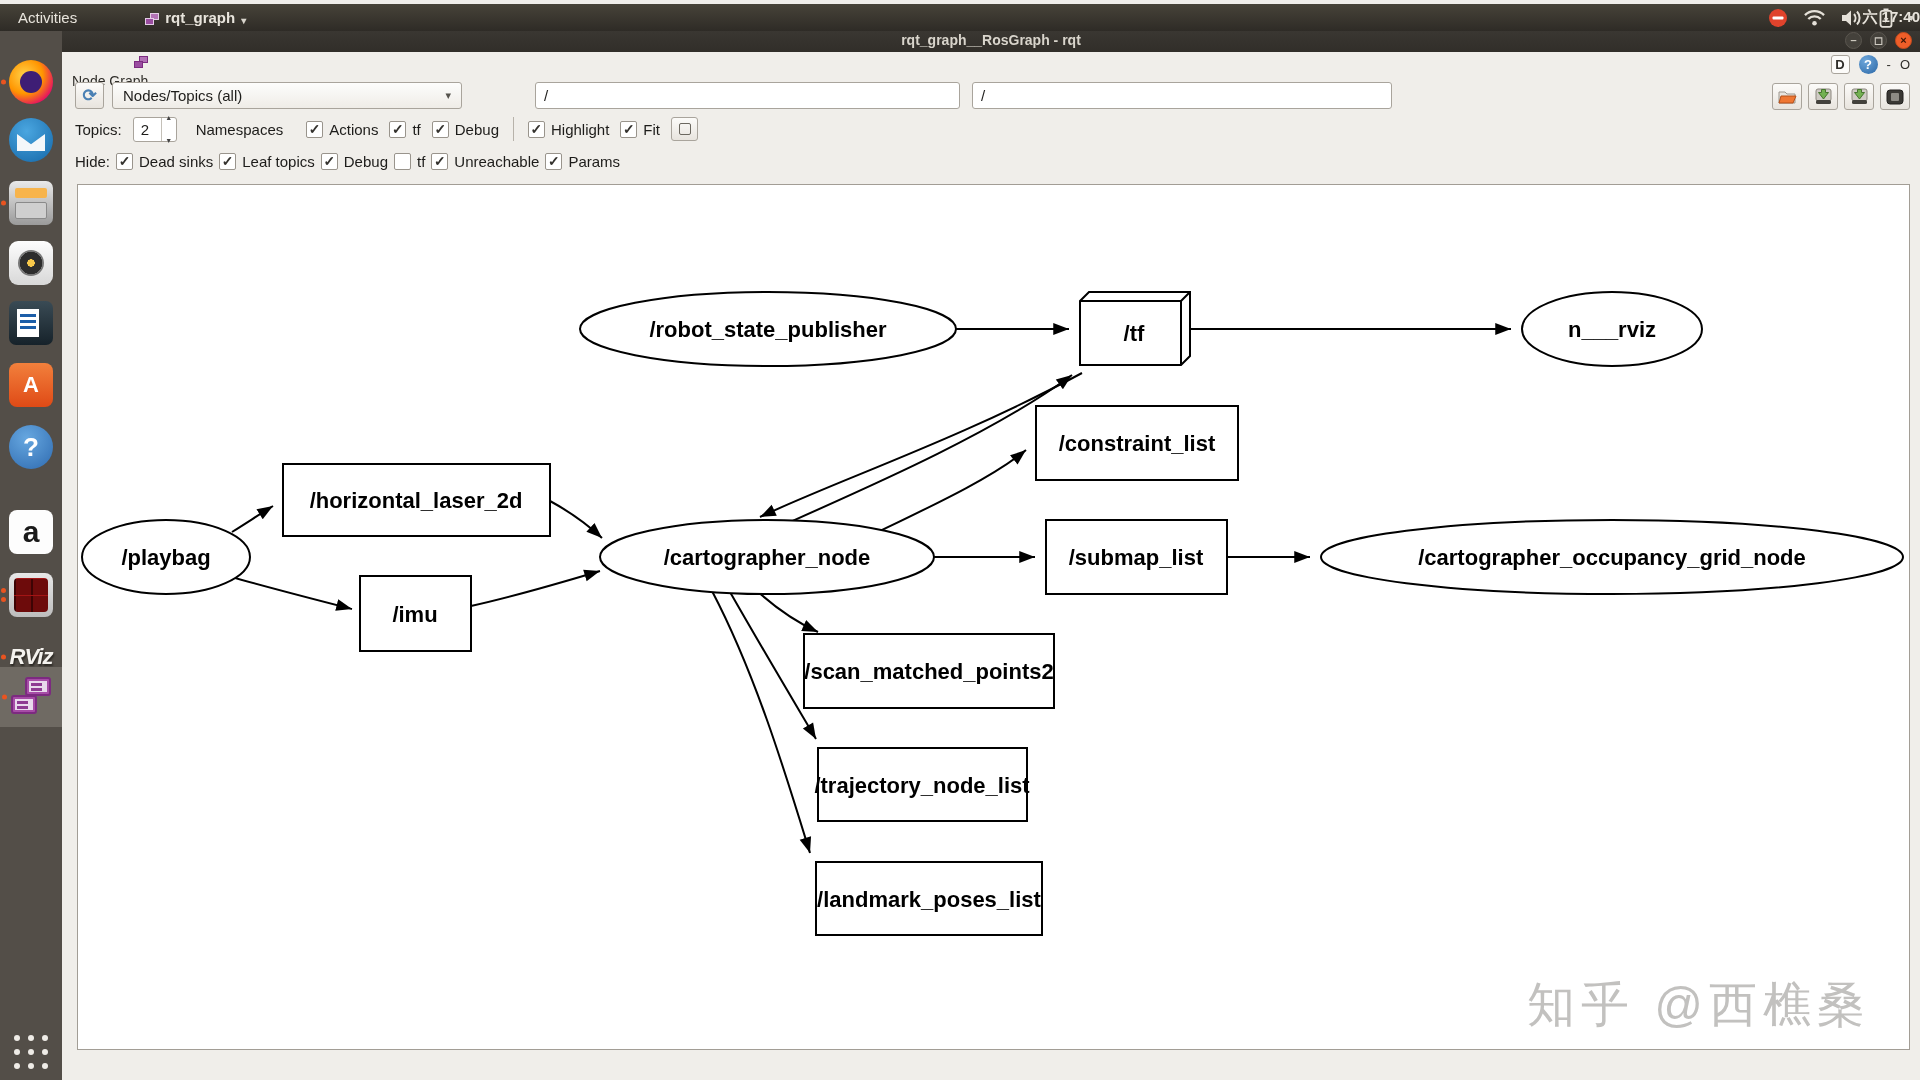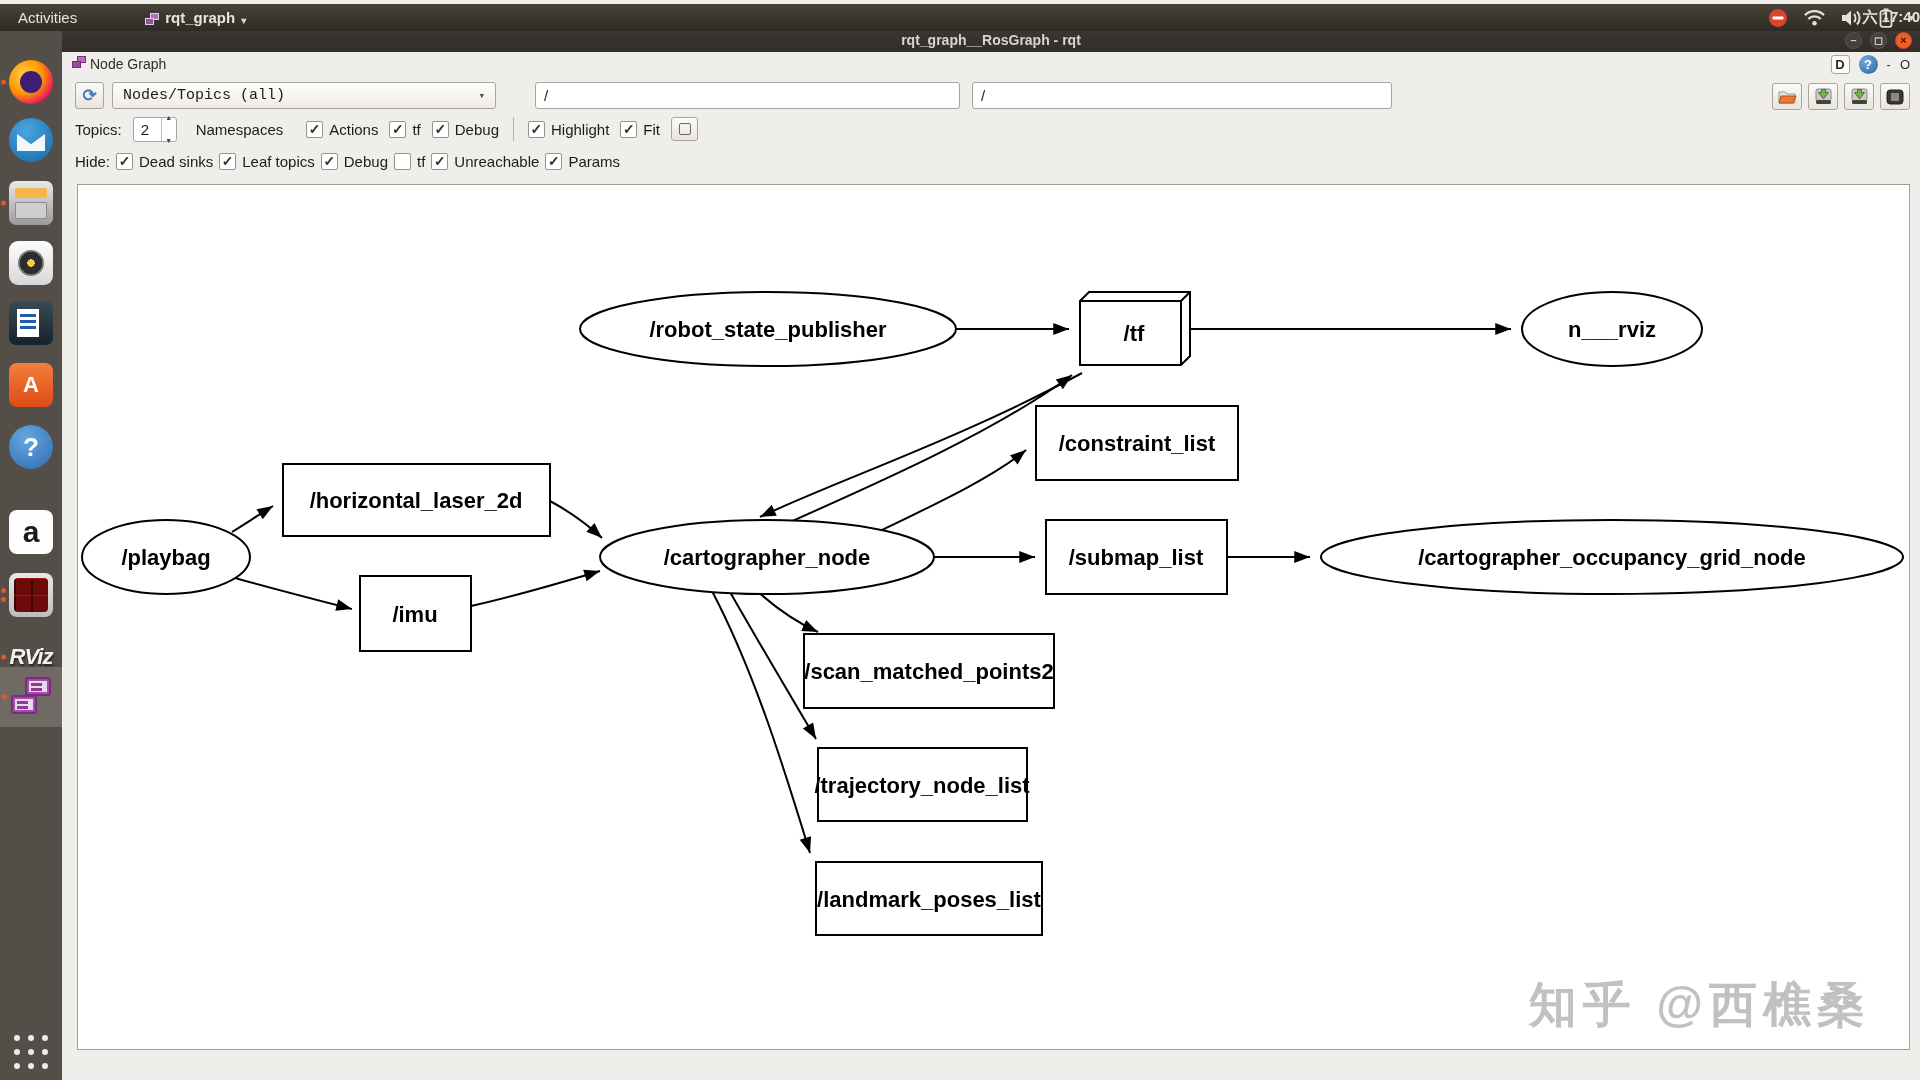--- a/index.html
+++ b/index.html
@@ -68,34 +68,34 @@
     border-top:1px solid #1d1b18; color:#d9d5cc; font-size:14px; font-weight:bold;
     display:flex; align-items:center; justify-content:center; }
   .winbtns { position:absolute; right:8px; top:4px; display:flex; gap:8px; }
   .winbtn { width:17px; height:17px; border-radius:50%; background:#44413b; border:1px solid #5a564f;
     color:#cfcbc2; font-size:11px; line-height:15px; text-align:center; }
   .winbtn.close { background:#ef5e29; border-color:#c44b1d; color:#3a1606; font-weight:bold; }
 
   .panel { position:absolute; left:0; top:25px; width:1858px; height:1028px; background:#f0eeea; }
 
   
-  .phead { position:absolute; left:10px; top:4px; display:flex; align-items:flex-start; gap:4px;
-    font-size:14px; color:#2f2d29; }
+  .phead { position:absolute; left:10px; top:4px; display:flex; align-items:flex-end; gap:4px;
+    font-size:14px; color:#2f2d29;flex-direction:column; }
   .dockbtns { position:absolute; right:10px; top:3px; display:flex; align-items:center; gap:9px; }
   .dbtn { font-size:13px; color:#2f2d29; text-align:center; }
   .dbtn.boxed { width:19px; height:19px; background:#fcfbf9; border:1px solid #a9a49c; border-radius:3px; line-height:17px; font-weight:bold;}
   .dbtn.help { width:19px; height:19px; background:radial-gradient(circle at 35% 30%,#6fa8dc,#2a66a5); border-radius:50%; color:#fff; font-weight:bold; line-height:19px; }
 
   
   .btn3d { background:linear-gradient(#fcfbf9,#e8e4de); border:1px solid #a9a49c; border-radius:3px; }
   .refresh-btn { position:absolute; left:13px; top:30px; width:29px; height:27px;
     color:#4a80b4; font-size:17px; font-weight:bold; text-align:center; line-height:25px;}
-  .combo { position:absolute; left:50px; top:30px; width:384px; height:27px;
+  .combo { position:absolute; left:50px; top:30px; width:350px; height:27px;
     background:linear-gradient(#fdfdfc,#efece7); border:1px solid #a9a49c; border-radius:3px;
-    font-size:15px; color:#1d1c1a; display:flex; align-items:center; padding:0 10px;font-family:Liberation Mono, monospace; }
+    font-size:15px; color:#1d1c1a; display:flex; align-items:center; padding:0 10px; }
   .combo .arr { margin-left:auto; font-size:11px; color:#55524c; }
   .tfield { position:absolute; top:30px; height:27px; background:#fff; border:1px solid #a9a49c;
     border-radius:3px; font-size:15px; color:#1d1c1a; padding:0 8px; font-family:"Liberation Sans",sans-serif; }
   .tb-right { position:absolute; right:10px; top:31px; display:flex; gap:6px; }
   .tbtn { width:30px; height:27px; display:flex; align-items:center; justify-content:center; }
 
   
   .row2 { position:absolute; left:13px; top:64px; height:26px; display:flex; align-items:center; gap:11px; font-size:15px; color:#1d1c1a; }
   .row3 { position:absolute; left:13px; top:96px; height:26px; display:flex; align-items:center; gap:6px; font-size:15px; color:#1d1c1a; }
   .cbx { display:flex; align-items:center; gap:6px; }
@@ -106,21 +106,21 @@
   .spin .arrows { position:absolute; right:0; top:0; width:15px; height:100%;
     border-left:1px solid #c4c0b8; display:flex; flex-direction:column; align-items:center; justify-content:center; font-size:7px; color:#444; }
   .vsep { width:1px; height:24px; background:#b7b2aa; margin:0 3px; }
   .snap-btn { width:27px; height:24px; display:flex; align-items:center; justify-content:center; }
   .snap-btn i { width:12px; height:12px; border:1.5px solid #6b675f; border-radius:2px; display:block; }
 
   
   .canvas { position:absolute; left:15px; top:132px; width:1833px; height:866px;
     background:#fff; border:1px solid #a29d95; }
   .watermark { position:absolute; right:38px; bottom:12px; font-size:48px; color:#c2c1bf;
-    letter-spacing:6px; font-weight:bold; }
+    letter-spacing:6px; font-weight:normal; }
 
   svg text.nlabel { font-family:"Liberation Sans", sans-serif; font-weight:bold; font-size:22px; fill:#000; text-anchor:middle; }
 </style>
 </head>
 <body>
 
 <div class="topbar">
   <div class="activities">Activities</div>
   <div class="appmenu">
     <span style="display:inline-block;width:14px;height:13px;position:relative;">

